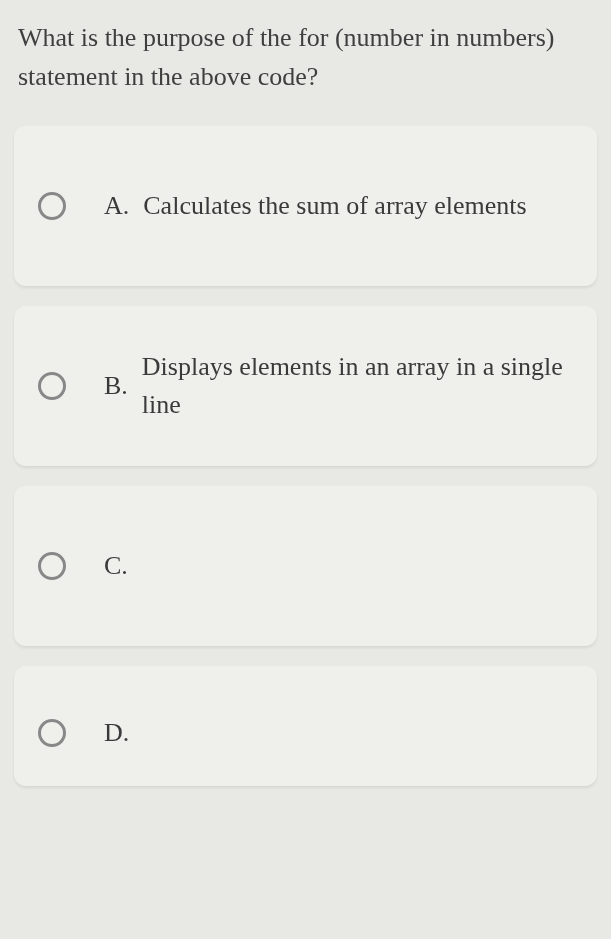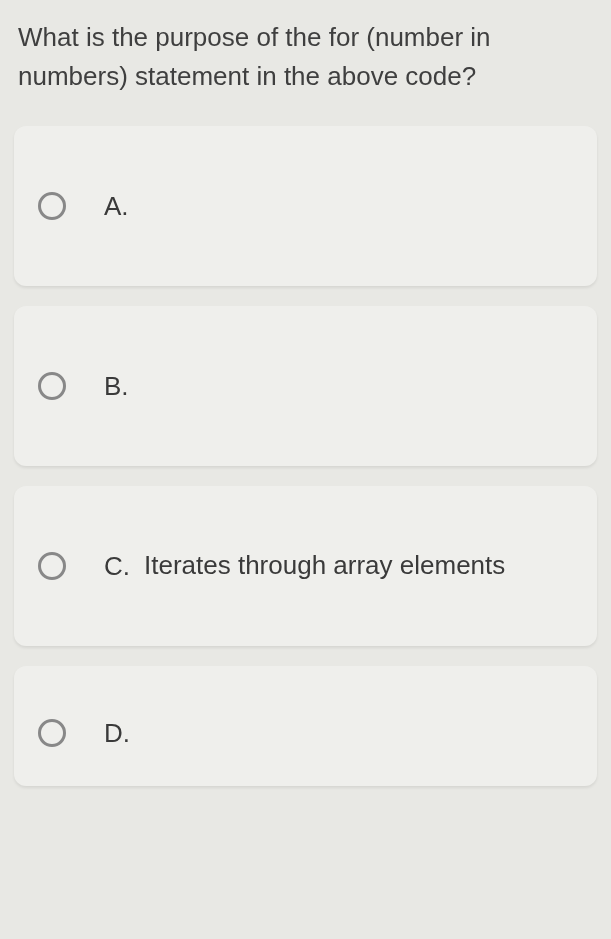--- a/index.html
+++ b/index.html
@@ -1,18 +1,19 @@
 <!DOCTYPE html>
 <html><head>
   <meta charset="utf-8">
   <style>
     * {
       margin: 0;
       padding: 0;
       box-sizing: border-box;
+      font-family: Liberation Serif, serif;
     }
     body {
       width: 611px;
       height: 939px;
       background: #e8e8e4;
       font-family: Arial, Helvetica, sans-serif;
       color: #3a3a3a;
       padding: 18px 14px 0 14px;
       overflow: hidden;
     }
@@ -70,31 +71,32 @@
 </head>
 <body>
 
 <div class="question">What is the purpose of the for (number in numbers) statement in the above code?</div>
 
 <div class="options">
 
   <div class="option-card">
     <div class="radio"></div>
     <div class="letter">A.</div>
+    <div class="answer-text">Calculates the sum of array elements</div>
   </div>
 
   <div class="option-card">
     <div class="radio"></div>
     <div class="letter">B.</div>
+    <div class="answer-text">Displays elements in an array in a single line</div>
   </div>
 
   <div class="option-card">
     <div class="radio"></div>
     <div class="letter">C.</div>
-    <div class="answer-text">Iterates through array elements</div>
   </div>
 
   <div class="option-card last">
     <div class="radio"></div>
     <div class="letter">D.</div>
   </div>
 
 </div>
 
 </body></html>

